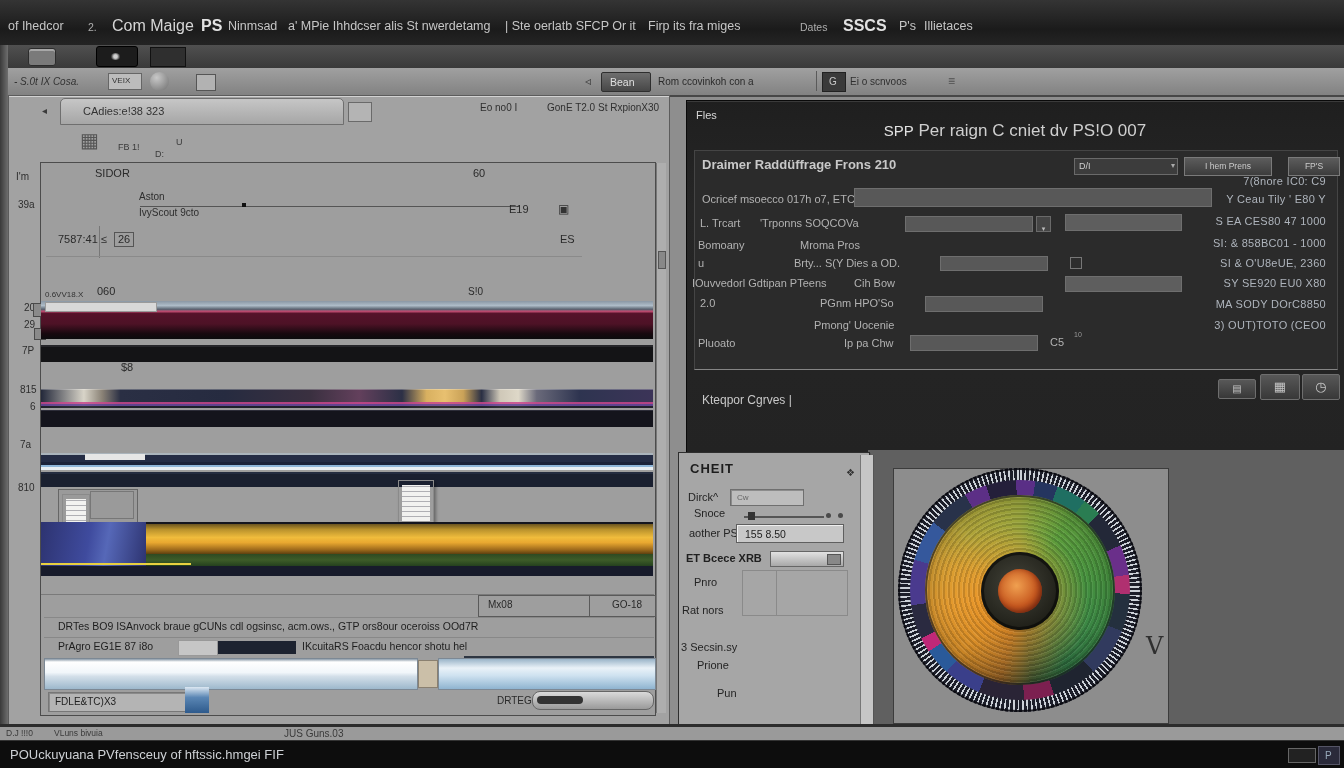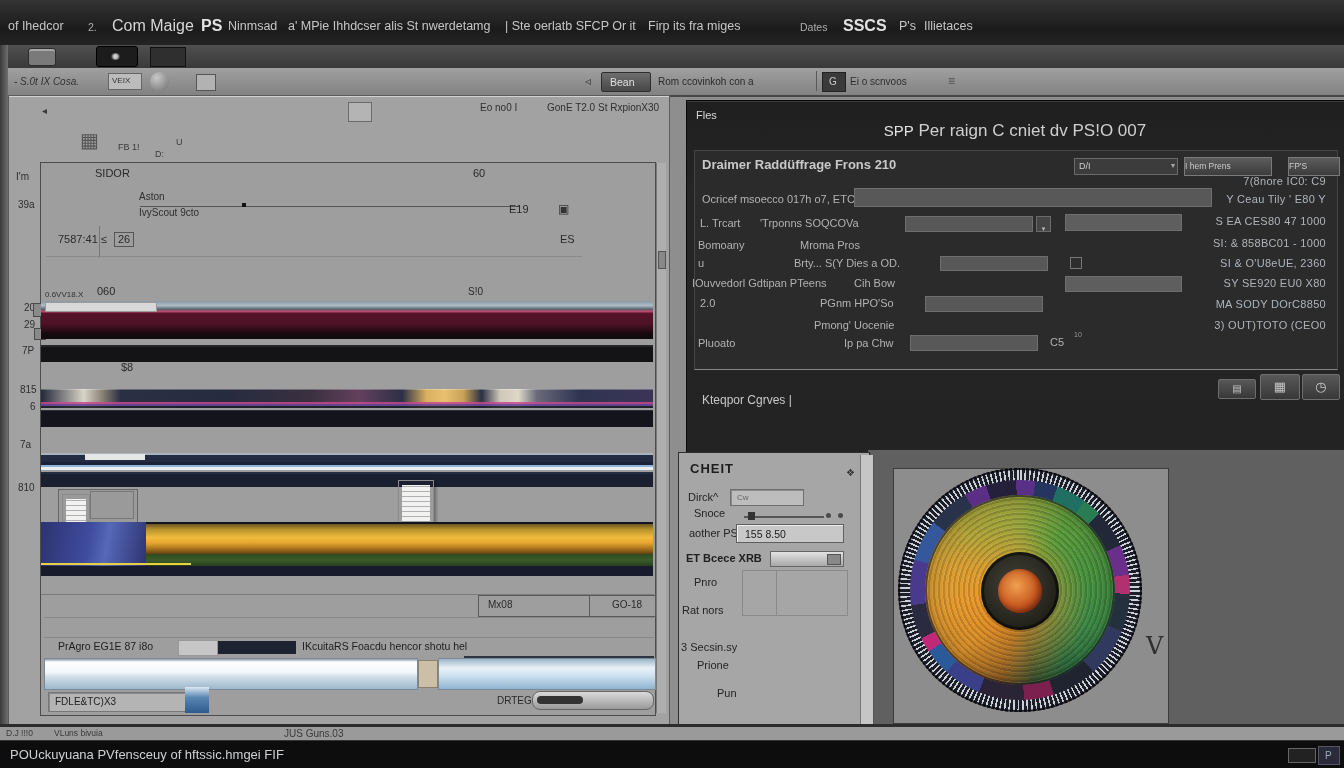--- a/index.html
+++ b/index.html
@@ -31,21 +31,21 @@
   .s4{background:linear-gradient(180deg,#2c2c38 0 1px,#14141c 1px 100%)}
   .s5{background:linear-gradient(180deg,#aab4bc 0 2px,#242c44 2px 9px,#1b2238 9px 12px,#8fb6d8 12px 14px,#e8eef2 14px 100%)}
   .s6{background:linear-gradient(180deg,#242c40 0 2px,#1a2030 2px 100%)}
   .gloss{background:linear-gradient(180deg,#8898a6 0,#ffffff 3px,#f1f6fa 45%,#d3dfe9 58%,#9db8cc 100%);border:1px solid #7c8894}
   .glossb{background:linear-gradient(180deg,#9ab4c8 0,#eaf2f8 30%,#cfe2f0 55%,#8fb4d0 100%);border:1px solid #7c8894}
   
   .dlg{left:686px;top:100px;width:658px;height:352px;background:linear-gradient(180deg,#1f1f1f,#262626 30%,#232323);border:1px solid #0a0a0a;box-shadow:inset 0 1px 0 #3a3a3a}
   .dlg-inner{left:694px;top:150px;width:642px;height:218px;background:#2b2b2b;border:1px solid #454545;border-bottom-color:#858585}
   .dl{font-size:11px;color:#b2b2b2}
   .dv{font-size:11px;color:#aeb4bc;right:18px;text-align:right;letter-spacing:.3px}
-  .dbtn{position:absolute;background:linear-gradient(180deg,#5c5c5c,#3c3c3c);border:1px solid #7a7a7a;color:#cccccc;font-size:8.5px;text-align:left;line-height:17px}
+  .dbtn{position:absolute;background:linear-gradient(180deg,#5c5c5c,#3c3c3c);border:1px solid #7a7a7a;color:#cccccc;font-size:8.5px;text-align:center;line-height:17px}
   .fbtn{position:absolute;background:linear-gradient(180deg,#585858,#383838);border:1px solid #6e6e6e;border-radius:2px;color:#c4c4c4;text-align:center}
   
   .cheit{left:678px;top:452px;width:190px;height:278px;background:#a6a6a6;border:1px solid #2e2e2e;box-shadow:1px 1px 0 #555}
   .cl{font-size:11px;color:#242424}
   .cbox{position:absolute;background:#bdbdbd;border:1px solid #6f6f6f;box-shadow:inset 1px 1px 0 #8c8c8c}
   
   .discregion{left:868px;top:450px;width:476px;height:287px;background:#606060}
   .discframe{left:893px;top:468px;width:274px;height:254px;background:#8d8d8d;border:1px solid #3c3c3c}
   .circ{position:absolute;border-radius:50%}
   .disc-ticks{background:repeating-conic-gradient(from 0deg,rgba(214,220,228,.85) 0deg .8deg,rgba(22,24,36,.95) .8deg 2.2deg);box-shadow:inset 0 0 0 2px rgba(8,8,14,.85)}
@@ -111,20 +111,23 @@
   <div class="ab" style="left:822px;top:72px;width:22px;height:18px;background:#3a3a3a;border:1px solid #222">
     <span class="t" style="left:6px;top:4px;font-size:10px;color:#c8c8c8">G</span>
   </div>
   <span class="t" style="left:850px;top:77px;font-size:10px;color:#2f2f2f">Ei o scnvoos</span>
   <span class="t" style="left:948px;top:75px;font-size:12px;color:#4e4e4e">≡</span>
 
   <div class="ab edge"></div>
 
   <div class="ab win"></div>
   <span class="t" style="left:42px;top:106px;font-size:10px;color:#3a3a3a">◂</span>
+  <div class="ab tab">
+    <span class="t" style="left:22px;top:7px;font-size:11px;color:#333">CAdies:e!38 323</span>
+  </div>
   <div class="ab" style="left:348px;top:102px;width:22px;height:18px;background:#b4b4b4;border:1px solid #6a6a6a"></div>
   <span class="t" style="left:480px;top:103px;font-size:10px;color:#2f2f2f">Eo no0 I</span>
   <span class="t" style="left:547px;top:103px;font-size:10px;color:#2f2f2f">GonE T2.0 St RxpionX30</span>
 
   <span class="t" style="left:80px;top:130px;font-size:20px;color:#555">▦</span>
   <span class="t" style="left:118px;top:143px;font-size:9px;color:#3a3a3a">FB 1!</span>
   <span class="t" style="left:155px;top:150px;font-size:9px;color:#3a3a3a">D:</span>
   <span class="t" style="left:176px;top:138px;font-size:9px;color:#3a3a3a">U</span>
 
   <span class="t gl" style="left:16px;top:172px">I'm</span>
@@ -184,20 +187,21 @@
   </div>
 
   <div class="ab" style="left:41px;top:594px;width:613px;height:1px;background:#7a7a7a"></div>
   <div class="ab" style="left:478px;top:595px;width:176px;height:20px;border:1px solid #5a5a5a">
     <div class="ab" style="left:110px;top:0;width:1px;height:20px;background:#5a5a5a"></div>
   </div>
   <span class="t" style="left:488px;top:600px;font-size:10px;color:#2a2a2a">Mx08</span>
   <span class="t" style="left:612px;top:600px;font-size:10px;color:#2a2a2a">GO-18</span>
 
   <div class="ab" style="left:44px;top:617px;width:610px;height:1px;background:#888"></div>
+  <span class="t" style="left:58px;top:621px;font-size:10.5px;color:#1e1e1e">DRTes BO9 ISAnvock braue gCUNs cdl ogsinsc, acm.ows., GTP ors8our oceroiss OOd7R</span>
   <div class="ab" style="left:44px;top:637px;width:610px;height:1px;background:#888"></div>
   <span class="t" style="left:58px;top:641px;font-size:10.5px;color:#1e1e1e">PrAgro EG1E 87 i8o</span>
   <div class="ab" style="left:178px;top:640px;width:38px;height:14px;background:#c6c6c6;border:1px solid #999"></div>
   <div class="ab" style="left:218px;top:641px;width:78px;height:13px;background:#1d2330"></div>
   <span class="t" style="left:302px;top:641px;font-size:10.5px;color:#1e1e1e">IKcuitaRS Foacdu hencor shotu hel</span>
 
   <div class="ab" style="left:44px;top:656px;width:610px;height:34px">
     <div class="ab" style="left:420px;top:0;width:190px;height:6px;background:#2e3642"></div>
     <div class="ab gloss" style="left:0;top:2px;width:372px;height:30px"></div>
     <div class="ab" style="left:374px;top:4px;width:18px;height:26px;background:#cbbfa8;border:1px solid #8a8070"></div>

